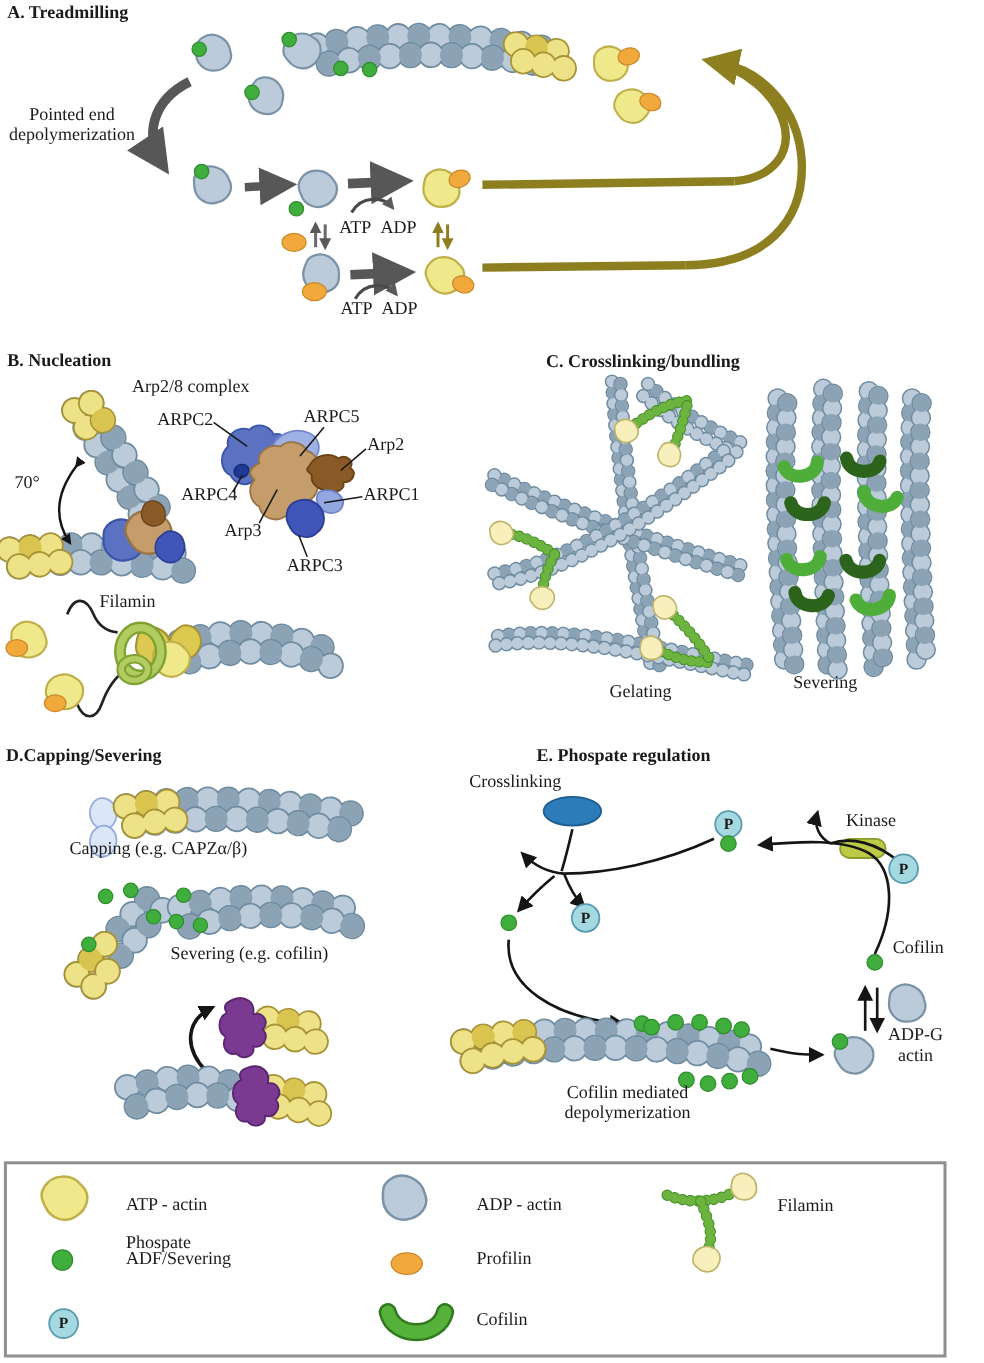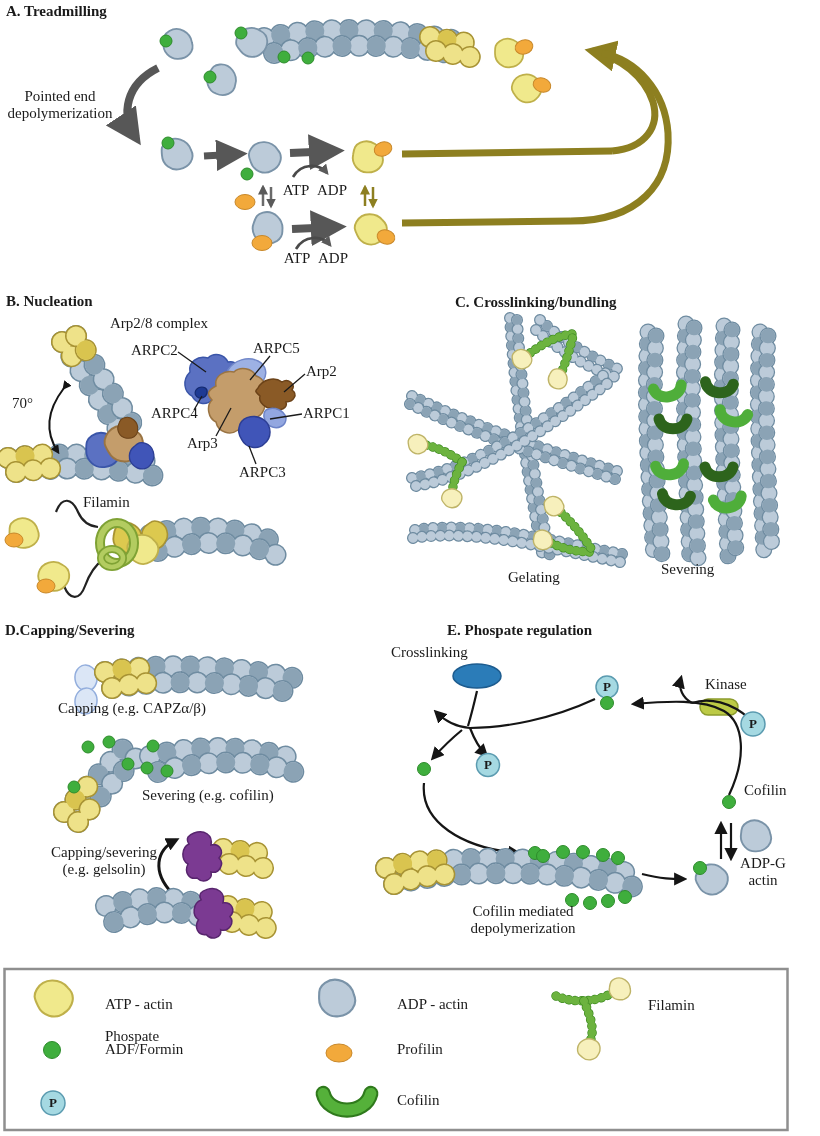--- a/index.html
+++ b/index.html
@@ -438,37 +438,35 @@
 <div class="lbl" style="left:239px;top:464px">ARPC3</div>
 <div class="lbl" style="left:83px;top:494px">Filamin</div>
 
 <div class="lbl bold" style="left:455px;top:294px">C. Crosslinking/bundling</div>
 <div class="lbl" style="left:508px;top:569px">Gelating</div>
 <div class="lbl" style="left:661px;top:561px">Severing</div>
 
 <div class="lbl bold" style="left:5px;top:622px">D.Capping/Severing</div>
 <div class="lbl" style="left:58px;top:700px">Capping (e.g. CAPZα/β)</div>
 <div class="lbl" style="left:142px;top:787px">Severing (e.g. cofilin)</div>
-<div class="lbl ctr" style="left:104px;top:844px">Capping/severing
-(e.g. gelsolin)</div>
 
 <div class="lbl bold" style="left:447px;top:622px">E. Phospate regulation</div>
 <div class="lbl" style="left:391px;top:644px">Crosslinking</div>
 <div class="lbl" style="left:705px;top:676px">Kinase</div>
 <div class="lbl" style="left:744px;top:782px">Cofilin</div>
 <div class="lbl ctr" style="left:763px;top:855px">ADP-G
 actin</div>
 <div class="lbl ctr" style="left:523px;top:903px">Cofilin mediated
 depolymerization</div>
 <div class="p-letter" style="left:607px;top:687px">P</div>
 <div class="p-letter" style="left:753px;top:724px">P</div>
 <div class="p-letter" style="left:488px;top:765px">P</div>
 
 <div class="lbl" style="left:105px;top:996px">ATP - actin</div>
-<div class="lbl" style="left:105px;top:1041px">ADF/Formin</div>
+<div class="lbl" style="left:105px;top:1041px">ADF/Severing</div>
 <div class="lbl" style="left:105px;top:1028px">Phospate</div>
 <div class="lbl" style="left:397px;top:996px">ADP - actin</div>
 <div class="lbl" style="left:397px;top:1041px">Profilin</div>
 <div class="lbl" style="left:397px;top:1092px">Cofilin</div>
 <div class="lbl" style="left:648px;top:997px">Filamin</div>
 <div class="p-letter" style="left:53px;top:1103px">P</div>
 
 </div>
 
 </body></html>

